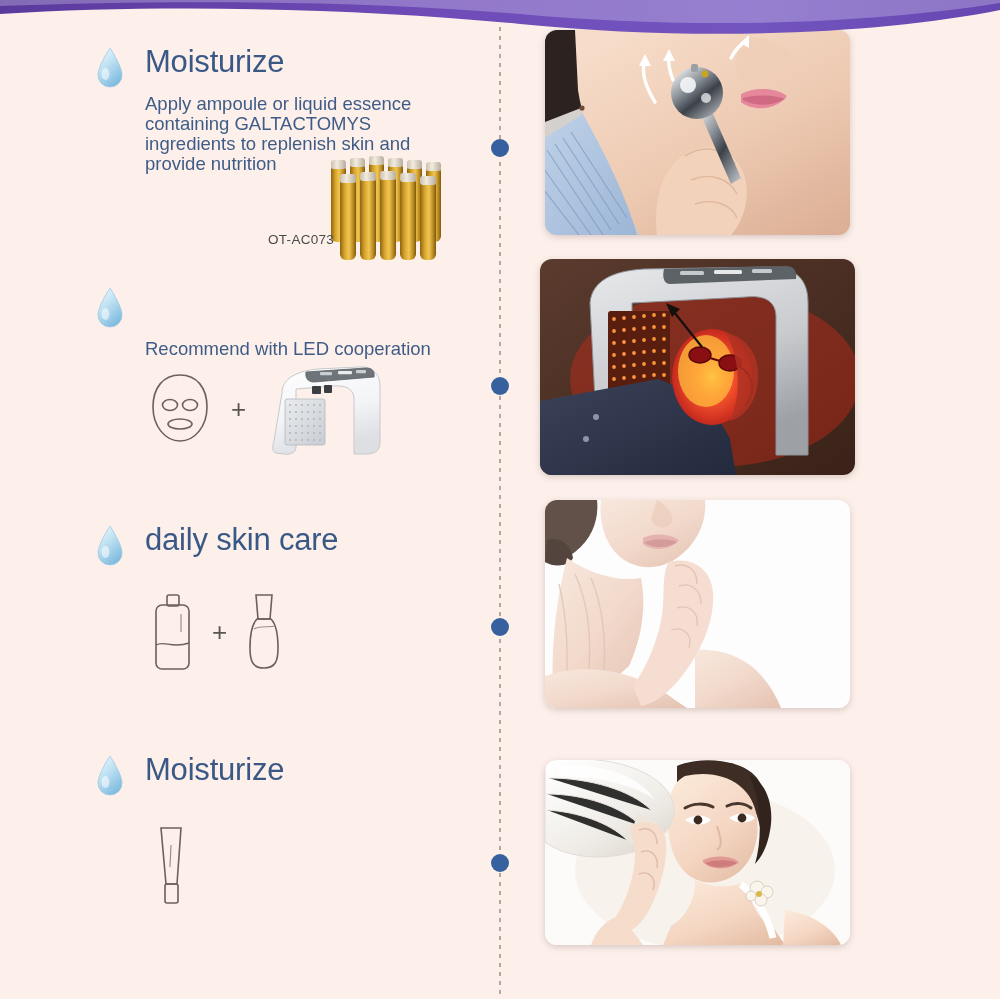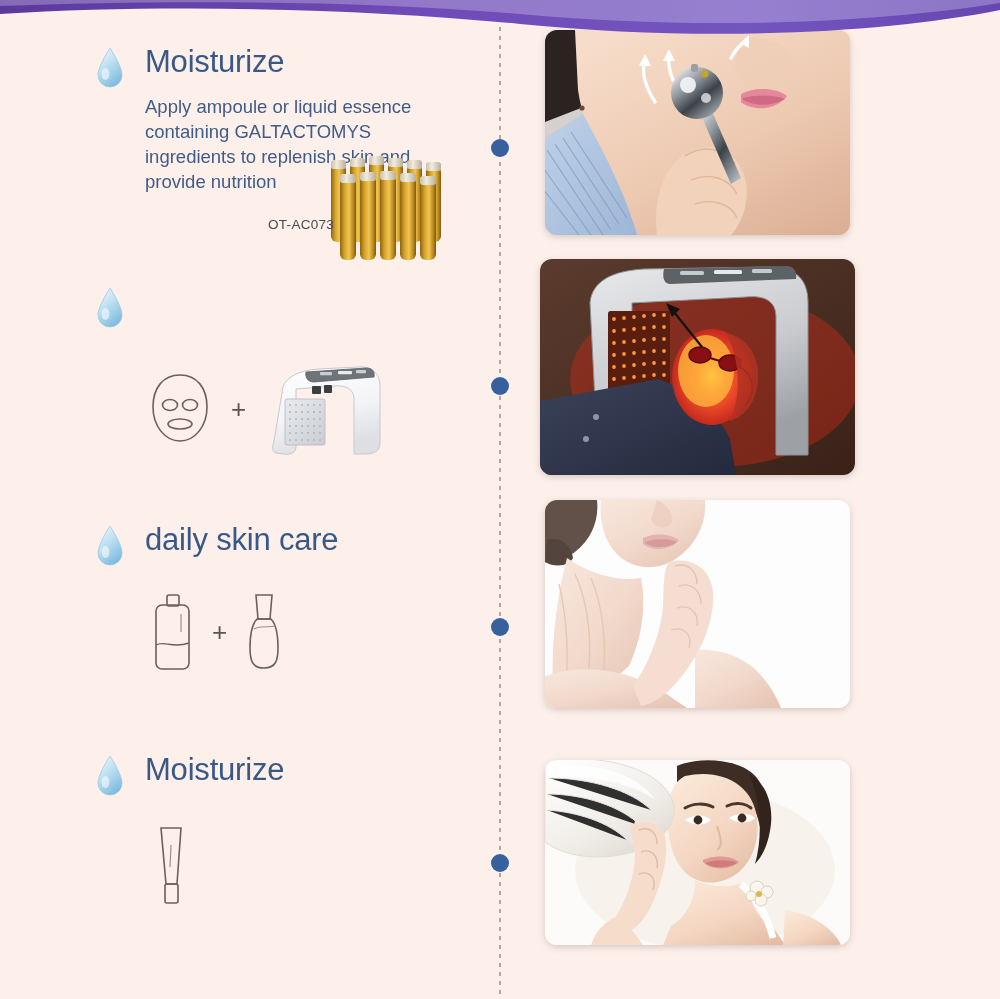--- a/index.html
+++ b/index.html
@@ -37,21 +37,21 @@
     font-size:31px;
     line-height:40px;
     letter-spacing:-0.2px;
     white-space:nowrap;
   }
   .step-desc {
     margin-left:145px;
     margin-top:6px;
     color:#3F5C88;
     font-size:18.5px;
-    line-height:25px;
+    line-height:20px;
     width:305px;
   }
   .step-sub {
     margin-left:145px;
     margin-top:9px;
     color:#3F5C88;
     font-size:18.5px;
     line-height:23px;
     white-space:nowrap;
   }
@@ -160,30 +160,31 @@
           <rect x="35" y="20" width="16" height="9" rx="3" fill="url(#cap)"></rect>
         <rect x="55" y="23" width="16" height="85" rx="6" fill="url(#amb)"></rect>
           <rect x="55" y="19" width="16" height="9" rx="3" fill="url(#cap)"></rect>
         <rect x="75" y="25" width="16" height="83" rx="6" fill="url(#amb)"></rect>
           <rect x="75" y="21" width="16" height="9" rx="3" fill="url(#cap)"></rect>
         <rect x="95" y="28" width="16" height="80" rx="6" fill="url(#amb)"></rect>
           <rect x="95" y="24" width="16" height="9" rx="3" fill="url(#cap)"></rect>
       </g>
     </svg>
 
-    <div class="model-code" style="left:268px; top:175px;">OT-AC073</div>
+    <div class="model-code" style="left:268px; top:190px;">OT-AC073</div>
   </div>
 
   <div class="step" style="top:282px;">
     <div class="step-head">
       <svg class="drop-icon" viewBox="0 0 30 42">
         <path d="M15,2 C15,2 27,20 27,29 A12,12 0 0,1 3,29 C3,20 15,2 15,2 Z" fill="url(#dg1)" stroke="#9CC9E4" stroke-width="0.8"></path>
         <ellipse cx="10.5" cy="28" rx="4" ry="6" fill="#ffffff" opacity="0.55"></ellipse>
       </svg>
     </div>
+    <div class="step-sub">Recommend with LED cooperation</div>
 
     <div class="icon-row" style="left:145px; top:77px;">
       <svg width="70" height="76" viewBox="0 0 70 76">
         <path d="M35,4 C52,4 62,17 62,36 C62,55 50,70 35,70 C20,70 8,55 8,36 C8,17 18,4 35,4 Z" fill="none" stroke="#6B605C" stroke-width="1.6"></path>
         <ellipse cx="25" cy="34" rx="7.5" ry="5.5" fill="none" stroke="#6B605C" stroke-width="1.6"></ellipse>
         <ellipse cx="45" cy="34" rx="7.5" ry="5.5" fill="none" stroke="#6B605C" stroke-width="1.6"></ellipse>
         <ellipse cx="35" cy="53" rx="12" ry="5" fill="none" stroke="#6B605C" stroke-width="1.6"></ellipse>
       </svg>
       <span class="plus-sign">+</span>
       <svg width="124" height="100" viewBox="0 0 124 100">

